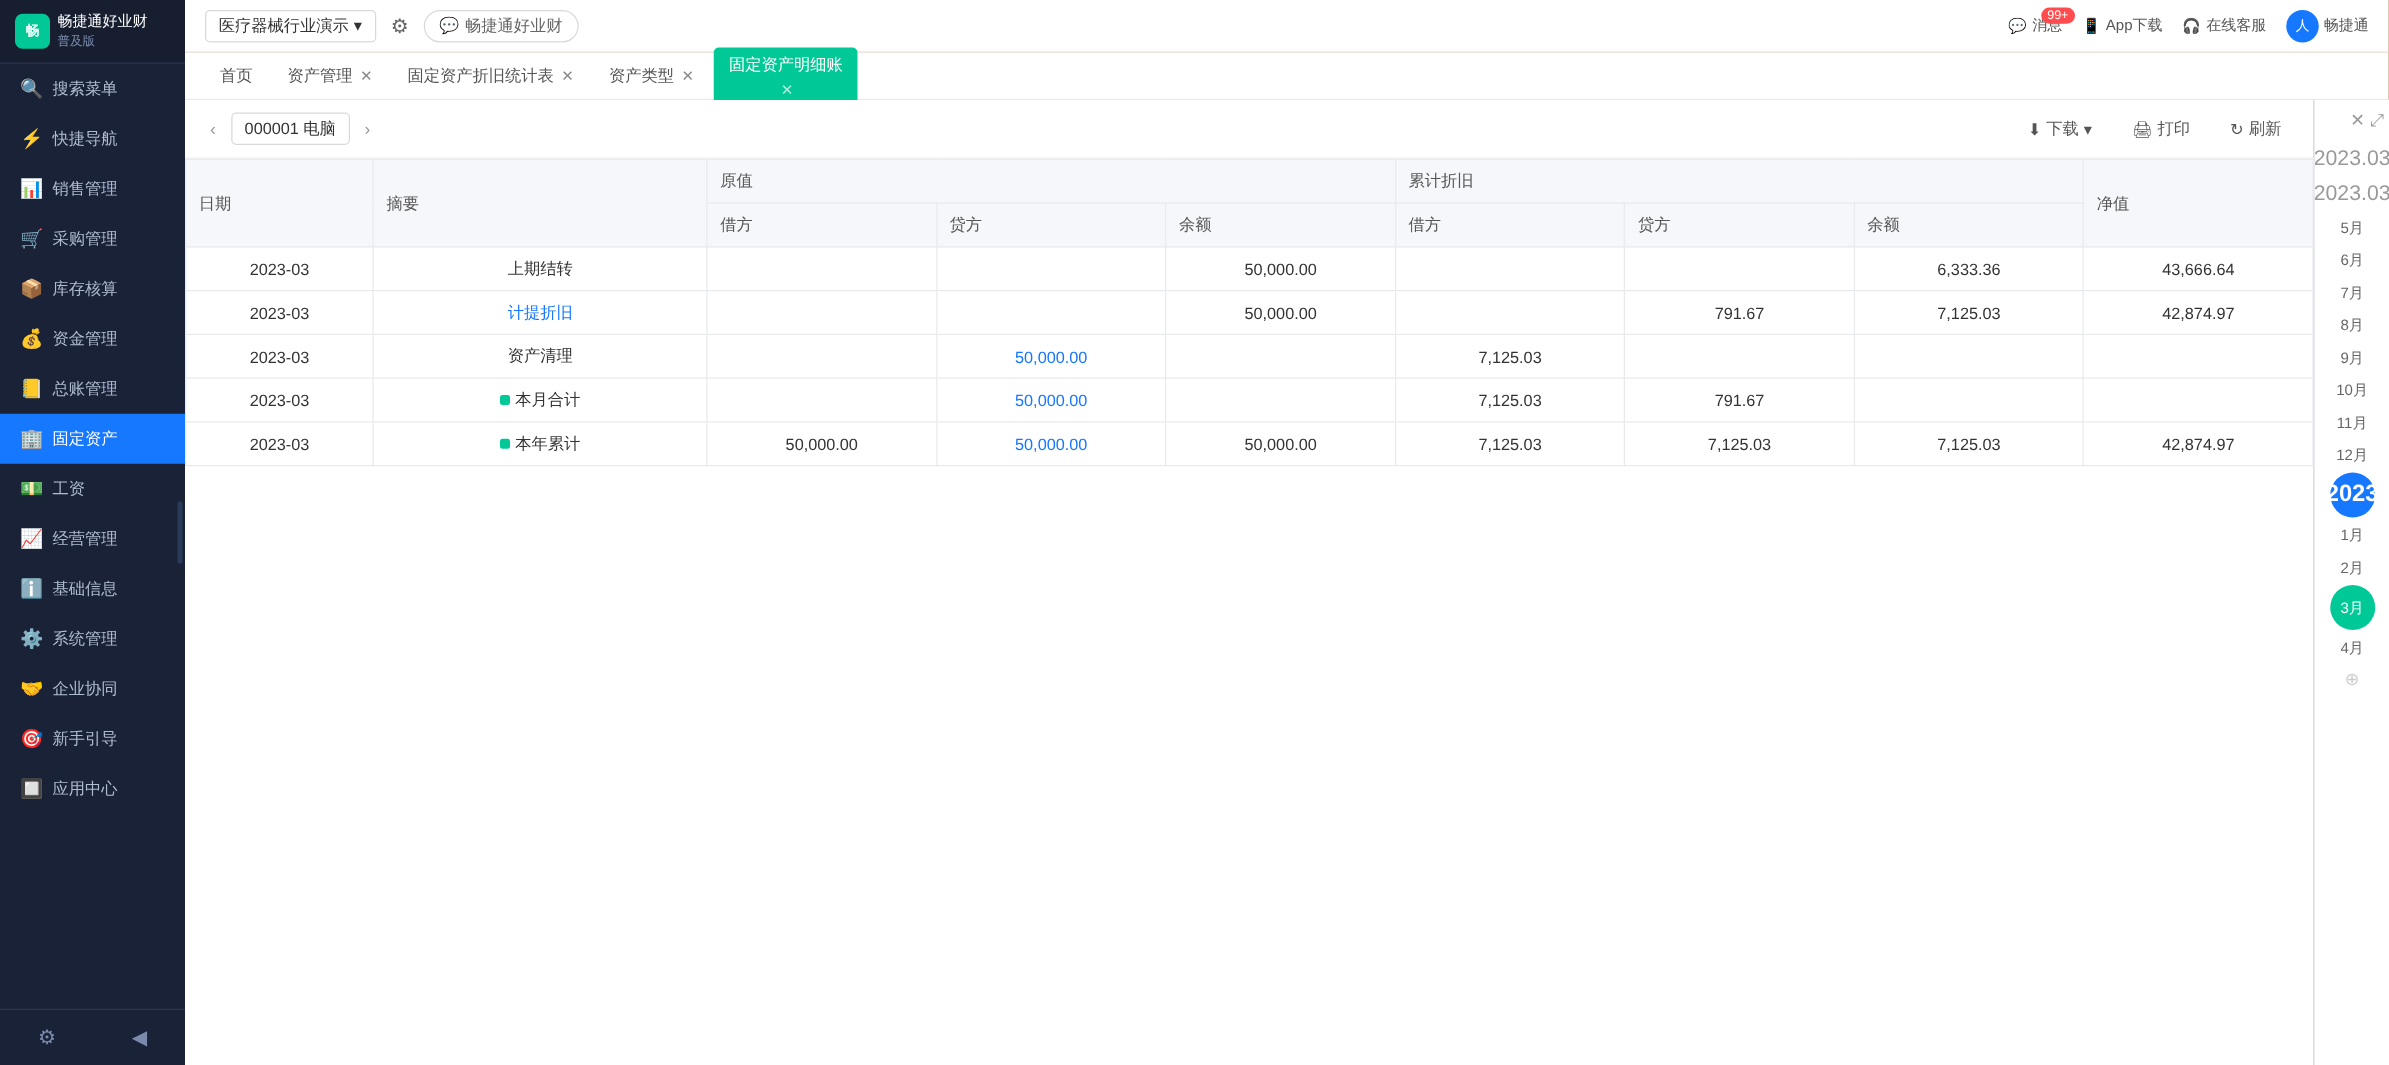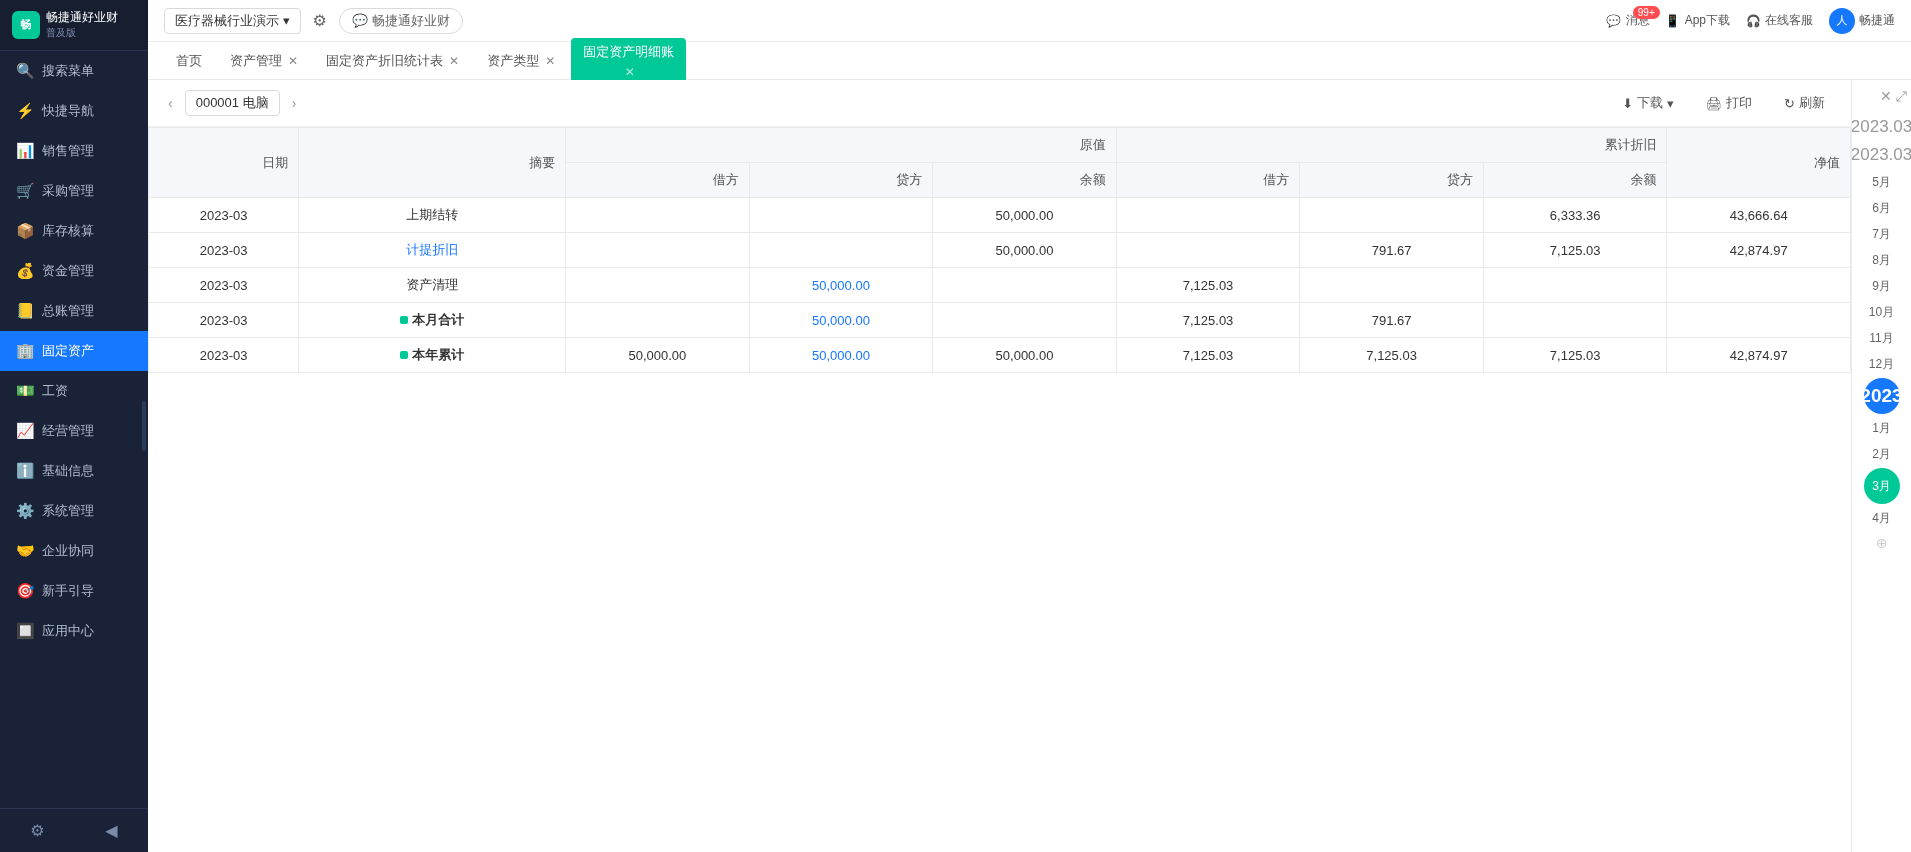--- a/index.html
+++ b/index.html
@@ -169,32 +169,32 @@
       width: 100%;
       border-collapse: collapse;
       font-size: 13px;
     }
     thead th {
       background: #f5f7fa;
       color: #555;
       font-weight: 500;
       border: 1px solid #e8eaed;
       padding: 8px 10px;
-      text-align: right;
+      text-align: left;
       white-space: nowrap;
     }
     tbody td {
       border: 1px solid #e8eaed;
       padding: 8px 10px;
       text-align: center;
       color: #333;
     }
     .text-blue { color: #1677ff; }
     .row-label {
-      display: flex; align-items: center; gap: 4px; justify-content: center; font-weight: bold;
+      display: flex; align-items: center; gap: 4px; justify-content: center;
     }
     .green-dot {
       width: 8px; height: 8px; background: #00c896; border-radius: 2px; display: inline-block;
     }
 
     
     .right-panel {
       width: 60px;
       background: #fff;
       border-left: 1px solid #e8eaed;

